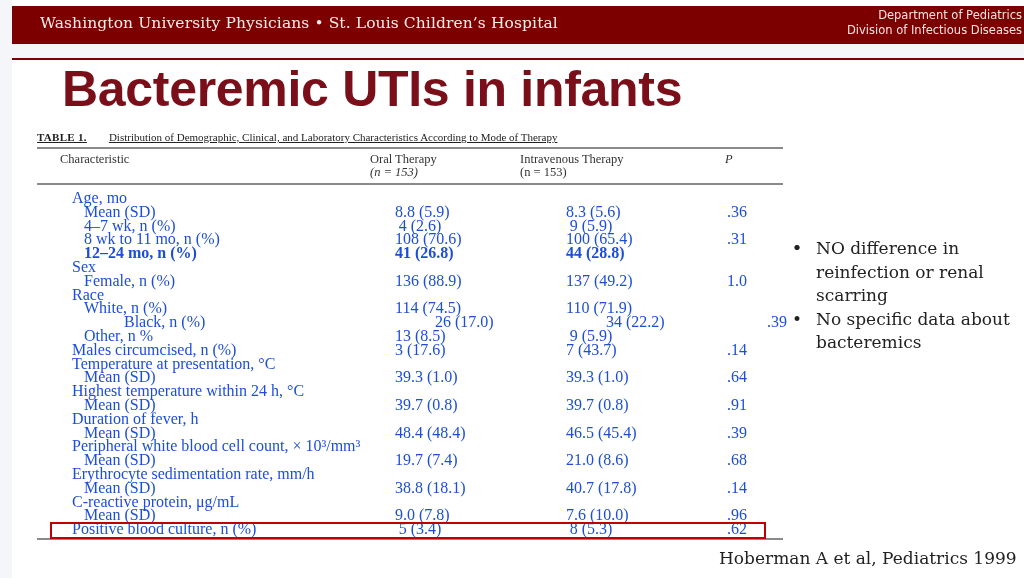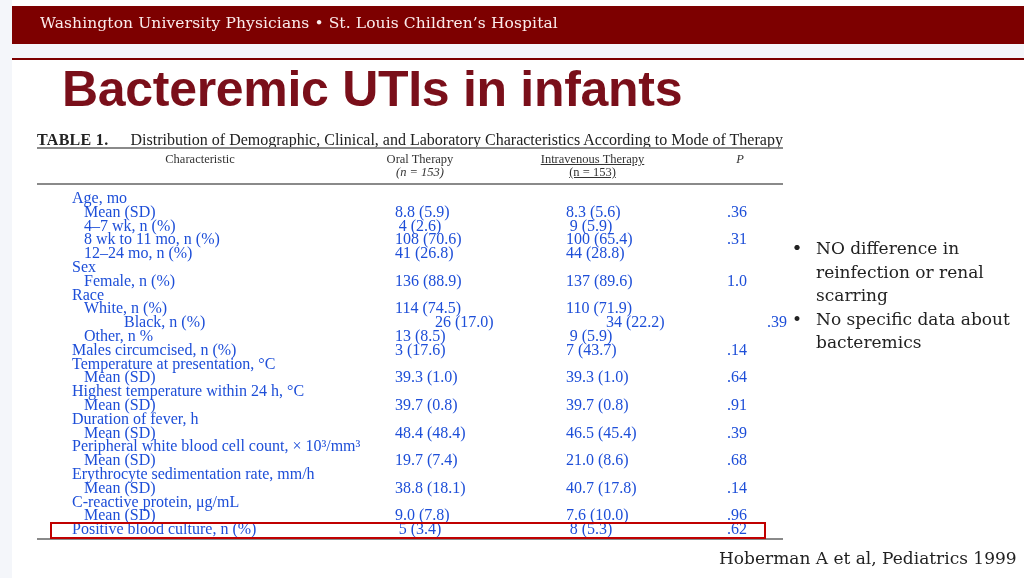--- a/index.html
+++ b/index.html
@@ -29,27 +29,28 @@
   }
   .gap {
     position:absolute; left:12px; top:44px; width:1012px; height:14px; background:#f4f6fa;
   }
   .title {
     position:absolute; left:62px; top:60px;
     font-family:"Liberation Sans", sans-serif; font-weight:bold; font-size:50px;
     color:#7a0f1a; letter-spacing:-0.3px;
   }
   .table-caption {
-    position:absolute; left:37px; top:131px; font-size:16px; color:#222;
+    position:absolute; left:37px; top:131px; font-size:11px; color:#222;
     white-space:nowrap;
+    text-decoration:underline;
   }
   .table-caption .lbl { font-weight:bold; margin-right:22px; letter-spacing:0.3px; }
   .rule { position:absolute; left:37px; width:746px; height:2px; background:#8a8a8a; }
   .col-head {
-    position:absolute; font-size:12.5px; color:#333; text-align:center; line-height:13px;
+    position:absolute; font-size:12.5px; color:#333; text-align:left; line-height:13px;
   }
   .rows {
     position:absolute; left:0; top:191px; width:800px;
   }
   .row {
     position:absolute; left:0; height:14px; width:800px;
     font-size:16px; color:#1d4ed8; line-height:14px; white-space:nowrap;
   }
   .row .c0 { position:absolute; left:72px; }
   .row .c0.indent { left:84px; }
@@ -71,37 +72,41 @@
     font-family:"DejaVu Serif", serif; font-size:17px; color:#222;
   }
 </style>
 </head>
 <body>
 
 <div class="slide"></div>
 
 <div class="banner">
   <div class="banner-left">Washington University Physicians • St. Louis Children’s Hospital</div>
+  <div class="banner-right">
+    <div>Department of Pediatrics</div>
+    <div>Division of Infectious Diseases</div>
+  </div>
 </div>
 <div class="gap"></div>
 
 <div class="title">Bacteremic UTIs in infants</div>
 
 <div class="table-caption">
   <span class="lbl">TABLE 1.</span><span>Distribution of Demographic, Clinical, and Laboratory Characteristics According to Mode of Therapy</span>
 </div>
 
 <div class="rule" style="top:147px;"></div>
 
 <div class="col-head" style="left:60px; top:153px; width:280px;">Characteristic</div>
 <div class="col-head" style="left:370px; top:153px; width:100px;">
   <div>Oral Therapy</div>
   <div style="font-style:italic;">(n = 153)</div>
 </div>
-<div class="col-head" style="left:520px; top:153px; width:145px;text-decoration:underline;">
+<div class="col-head" style="left:520px; top:153px; width:145px;">
   <div>Intravenous Therapy</div>
   <div>(n = 153)</div>
 </div>
 <div class="col-head" style="left:725px; top:153px; width:30px; font-style:italic;">P</div>
 
 <div class="rule" style="top:183px;"></div>
 
 <div class="rows">
   <div class="row" style="top:0px;">
       <span class="c0">Age, mo</span>
@@ -120,36 +125,36 @@
       <span class="c1">4 (2.6)</span>
       <span class="c2">9 (5.9)</span>
       <span class="c3"></span>
     </div>
   <div class="row" style="top:41.4px;">
       <span class="c0 indent">8 wk to 11 mo, n (%)</span>
       <span class="c1">108 (70.6)</span>
       <span class="c2">100 (65.4)</span>
       <span class="c3">.31</span>
     </div>
-  <div class="row" style="top:55.2px;">
+  <div class="row" style="top:55.2px;font-weight:bold;">
       <span class="c0 indent">12–24 mo, n (%)</span>
       <span class="c1">41 (26.8)</span>
       <span class="c2">44 (28.8)</span>
       <span class="c3"></span>
     </div>
   <div class="row" style="top:69px;">
       <span class="c0">Sex</span>
       <span class="c1"></span>
       <span class="c2"></span>
       <span class="c3"></span>
     </div>
   <div class="row" style="top:82.8px;">
       <span class="c0 indent">Female, n (%)</span>
       <span class="c1">136 (88.9)</span>
-      <span class="c2">137 (89.6)</span>
+      <span class="c2">137 (49.2)</span>
       <span class="c3">1.0</span>
     </div>
   <div class="row" style="top:96.6px;">
       <span class="c0">Race</span>
       <span class="c1"></span>
       <span class="c2"></span>
       <span class="c3"></span>
     </div>
   <div class="row" style="top:110.4px;">
       <span class="c0 indent">White, n (%)</span>

